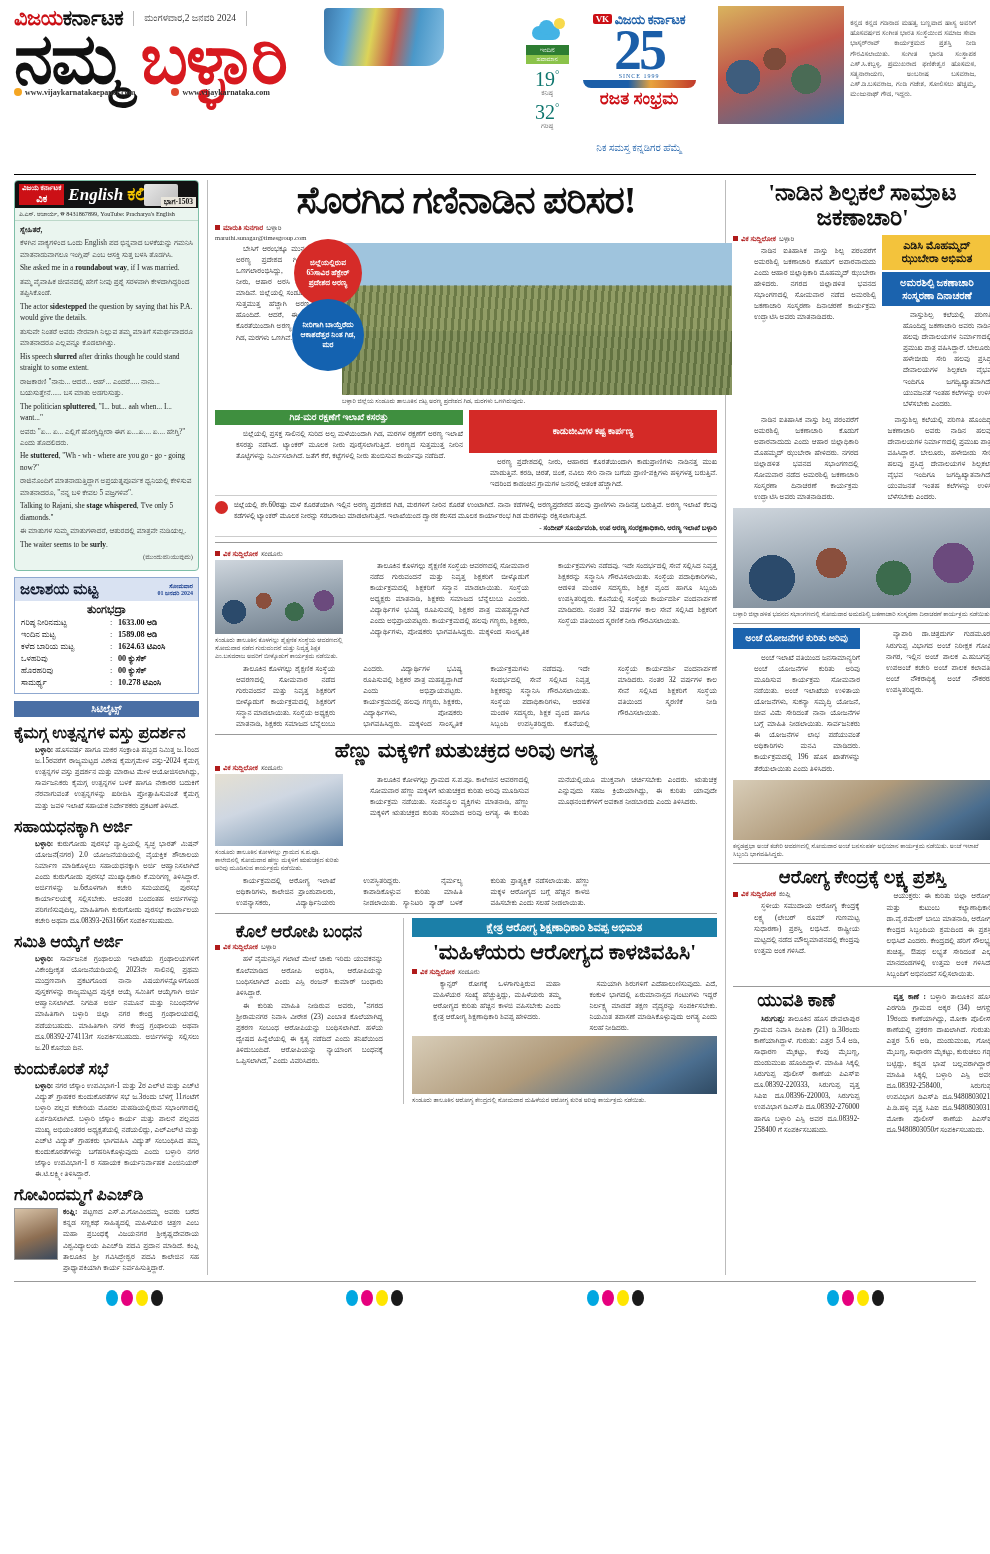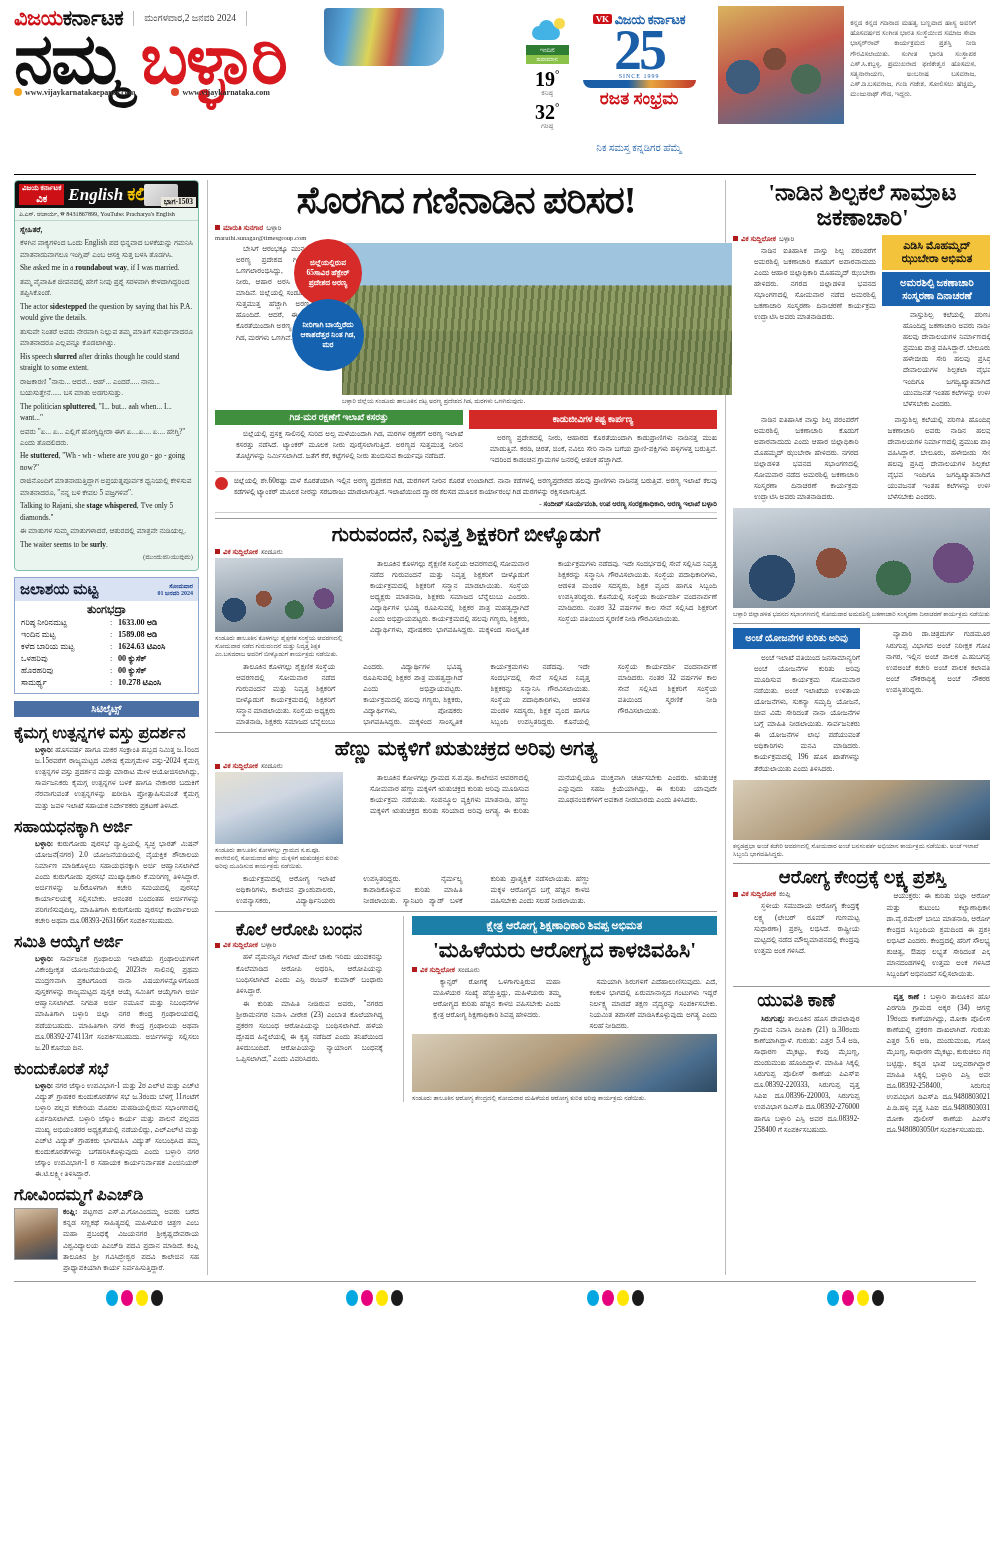--- a/index.html
+++ b/index.html
@@ -30,21 +30,21 @@
      background: linear-gradient(100deg,#2b6ca3 0%,#4a9ed6 20%,#d9d04a 40%,#c04a3a 58%,#3b8fc4 75%,#7ab8df 100%);
      border-radius: 4px 4px 18px 18px; opacity: .92; }
 
   .mh-weather { width: 46px; text-align: center; padding-top: 14px; }
   .wx-cloud { width: 34px; height: 22px; margin: 0 auto; position: relative; }
   .wx-cloud:before { content:""; position:absolute; left:2px; top:6px; width:28px; height:14px; background:#43b3e5; border-radius: 10px; }
   .wx-cloud:after { content:""; position:absolute; left:9px; top:0px; width:15px; height:15px; background:#43b3e5; border-radius:50%; }
   .wx-sun { position:absolute; right:-1px; top:-2px; width:11px; height:11px; background:#f7d94c; border-radius:50%; z-index:2;}
   .wx-lbl { font-size: 6.5px; background: #2e7d32; color: #fff; padding: 1px 2px; margin-top: 3px; }
   .wx-lbl2 { font-size: 6px; background:#8bc34a; color:#fff; padding:1px 2px;}
-  .wx-t { font-size: 20px; font-weight: bold; color: #000000; margin-top: 5px; line-height: 1; }
+  .wx-t { font-size: 20px; font-weight: normal; color: #0f766e; margin-top: 5px; line-height: 1; }
   .wx-t sup { font-size: 11px; }
   .wx-s { font-size: 7px; color: #666; }
 
   .mh-anniv { width: 150px; text-align: center; padding-top: 6px; }
   .an-vk { font-size: 13px; font-weight: bold; color: #1b5ea8; letter-spacing: -.3px;}
   .an-vk .vkb { background:#cc1016; color:#fff; font-size:9px; padding:0 3px; border-radius:2px; vertical-align:2px;}
   .an-25 { font-size: 56px; font-weight: bold; color: #1b5ea8; line-height: .8; letter-spacing: -3px; }
   .an-since { font-size: 6px; color: #1b5ea8; letter-spacing:1px; }
   .an-swoosh { height: 8px; background: linear-gradient(90deg,#1b5ea8 40%,#e8a33d 60%,#c0392b 100%); border-radius: 0 0 40px 40px; margin: 1px 14px 2px; }
   .an-r1 { font-size: 17px; font-weight: bold; color: #cc1016; line-height: 1; }
@@ -111,21 +111,21 @@
   .lead-photo { position: relative; height: 152px;
      background: linear-gradient(180deg,#9fc4dd 0 28%, #8d9a5f 28% 58%, #7a8a55 58% 100%); }
   .lead-photo:after{content:""; position:absolute; inset:28% 0 0 0;
      background: repeating-linear-gradient(95deg, rgba(80,95,50,.55) 0 3px, rgba(150,160,110,.45) 3px 7px);}
   .circ { position:absolute; border-radius:50%; color:#fff; font-size:7.5px; font-weight:bold; text-align:center; display:flex; align-items:center; justify-content:center; padding:5px; line-height:1.3; z-index:3;}
   .circ.red { background:#d62b28; width:68px; height:68px; left:-48px; top:-4px; }
   .circ.blue { background:#1462b0; width:72px; height:72px; left:-50px; top:56px; }
   .cap { font-size:6.4px; color:#333; margin-top:2px; }
   .two-head { display:grid; grid-template-columns:1fr 1fr; gap:6px; margin-top:5px;}
   .th-green { background:#3f8f3f; color:#fff; font-size:9px; font-weight:bold; text-align:center; padding:2px;}
-  .th-red { background:#d42a27; color:#fff; font-size:9px; font-weight:bold; text-align:center; padding:4px;}
+  .th-red { background:#d42a27; color:#fff; font-size:9px; font-weight:bold; text-align:center; padding:16px;}
   .cols2 { column-count: 2; column-gap: 8px; }
   .cols4 { column-count: 4; column-gap: 7px; }
 
   .note-box { border-top:1px solid #ccc; border-bottom:1px solid #ccc; display:flex; gap:6px; padding:4px 0; margin-top:4px;}
   .note-dot { width:13px; height:13px; border-radius:50%; background:#d42a27; flex:none; margin-top:1px;}
   .note-tx { font-size:7.2px; line-height:1.5; text-align:justify;}
   .note-src { text-align:right; font-size:7px; font-weight:bold; margin-top:2px;}
 
   
   .yb { background:#f3c33c; color:#111; font-size:11px; font-weight:bold; text-align:center; padding:4px 2px; line-height:1.25;}
@@ -379,21 +379,20 @@
       <div class="note-box">
         <div class="note-dot"></div>
         <div style="flex:1">
           <div class="note-tx">ಜಿಲ್ಲೆಯಲ್ಲಿ ಶೇ.60ರಷ್ಟು ಮಳೆ ಕೊರತೆಯಾಗಿ ಇಲ್ಲಿನ ಅರಣ್ಯ ಪ್ರದೇಶದ ಗಿಡ, ಮರಗಳಿಗೆ ನೀರಿನ ಕೊರತೆ ಉಂಟಾಗಿದೆ. ನಾನಾ ಕಡೆಗಳಲ್ಲಿ ಅರಣ್ಯಪ್ರದೇಶದ ಹಲವು ಪ್ರಾಣಿಗಳು ನಾಡಿನತ್ತ ಬರುತ್ತಿವೆ. ಅರಣ್ಯ ಇಲಾಖೆ ಕೆಲವು ಕಡೆಗಳಲ್ಲಿ ಟ್ಯಾಂಕರ್ ಮೂಲಕ ನೀರನ್ನು ಸರಬರಾಜು ಮಾಡಲಾಗುತ್ತಿದೆ. ಇಲಾಖೆಯಿಂದ ದ್ವಾರಕ ಕೆಲಸದ ಮೂಲಕ ಕಾರ್ಯಾರಂಭ ಗಿಡ ಮರಗಳನ್ನು ರಕ್ಷಿಸಲಾಗುತ್ತಿದೆ.</div>
           <div class="note-src">- ಸಂದೀಪ್ ಸೂರ್ಯವಂಶಿ, ಉಪ ಅರಣ್ಯ ಸಂರಕ್ಷಣಾಧಿಕಾರಿ, ಅರಣ್ಯ ಇಲಾಖೆ ಬಳ್ಳಾರಿ</div>
         </div>
       </div>
 
       <div class="rule"></div>
       <div style="display:grid;grid-template-columns:1fr;gap:0">
-        <div class="mid-h">ಗುರುವಂದನೆ, ನಿವೃತ್ತ ಶಿಕ್ಷಕರಿಗೆ ಬೀಳ್ಕೊಡುಗೆ</div>
         <div class="byline" style="margin-top:3px">
           <i class="sq"></i>
           <span>ವಿಕ ಸುದ್ದಿಲೋಕ</span>
           <span class="pl">ಸಂಡೂರು</span>
         </div>
         <div style="display:grid;grid-template-columns:128px 1fr;gap:6px">
           <div>
             <div class="gp grp" style="height:74px"></div>
             <div class="cap">ಸಂಡೂರು ತಾಲೂಕಿನ ಕೊಳಗಲ್ಲು ಶೈಕ್ಷಣಿಕ ಸಂಸ್ಥೆಯ ಆವರಣದಲ್ಲಿ ಸೋಮವಾರ ನಡೆದ ಗುರುವಂದನೆ ಮತ್ತು ನಿವೃತ್ತ ಶಿಕ್ಷಕ ಎಂ.ಬಸವರಾಜ ಅವರಿಗೆ ಬೀಳ್ಕೊಡುಗೆ ಕಾರ್ಯಕ್ರಮ ನಡೆಯಿತು.</div>
           </div>

